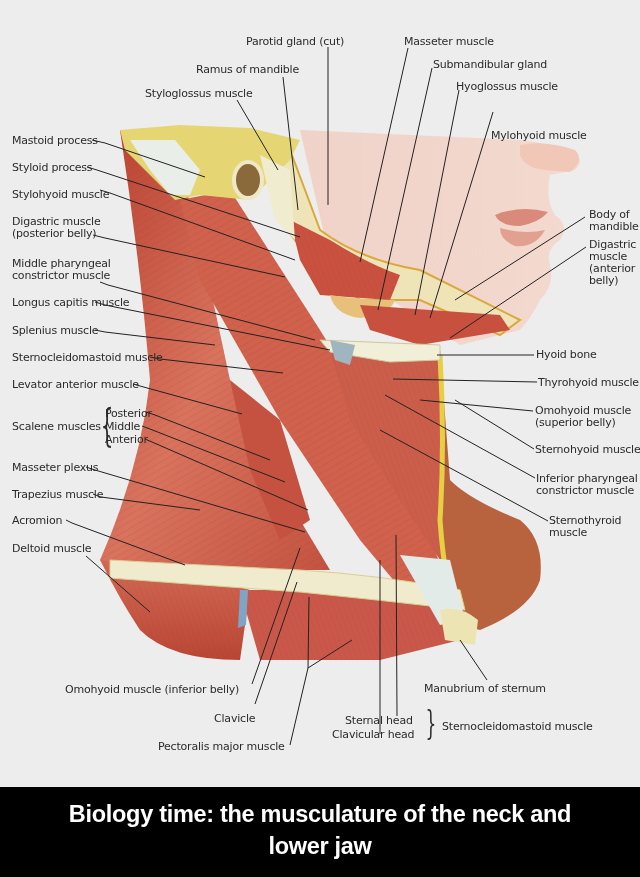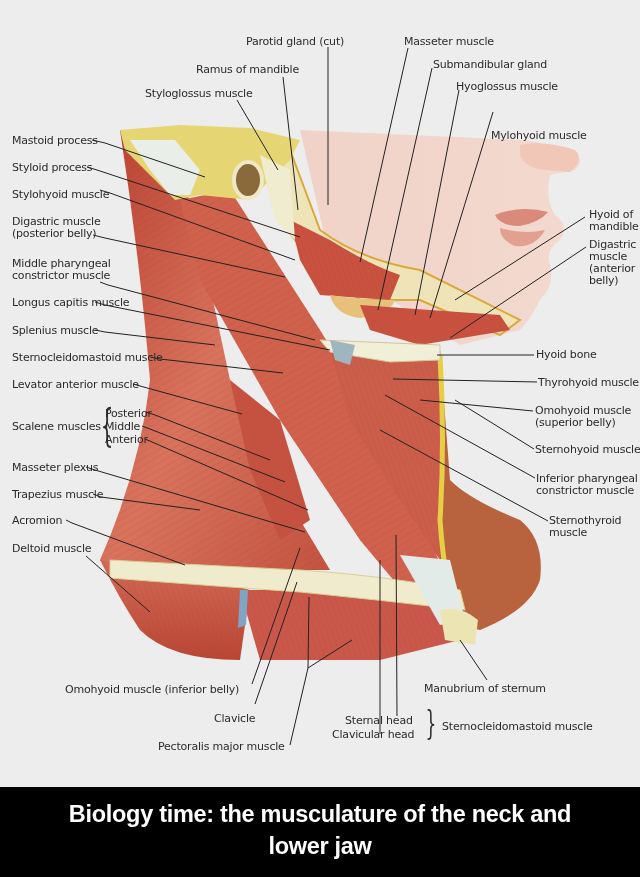--- a/index.html
+++ b/index.html
@@ -170,21 +170,21 @@
   <div class="lbl" style="left:12px;top:421px;">Scalene muscles</div>
   <div class="brace" style="left:93px;top:404px;font-size:44px;transform:scaleX(0.45);">{</div>
   <div class="lbl" style="left:105px;top:408px;">Posterior</div>
   <div class="lbl" style="left:105px;top:421px;">Middle</div>
   <div class="lbl" style="left:105px;top:434px;">Anterior</div>
   <div class="lbl" style="left:12px;top:462px;">Masseter plexus</div>
   <div class="lbl" style="left:12px;top:489px;">Trapezius muscle</div>
   <div class="lbl" style="left:12px;top:515px;">Acromion</div>
   <div class="lbl" style="left:12px;top:543px;">Deltoid muscle</div>
 
-  <div class="lbl wrap" style="left:589px;top:209px;">Hyoid of
+  <div class="lbl wrap" style="left:589px;top:209px;">Body of
 mandible</div>
   <div class="lbl wrap" style="left:589px;top:239px;">Digastric
 muscle
 (anterior
 belly)</div>
   <div class="lbl" style="left:536px;top:349px;">Hyoid bone</div>
   <div class="lbl" style="left:538px;top:377px;">Thyrohyoid muscle</div>
   <div class="lbl wrap" style="left:535px;top:405px;">Omohyoid muscle
 (superior belly)</div>
   <div class="lbl" style="left:535px;top:444px;">Sternohyoid muscle</div>

